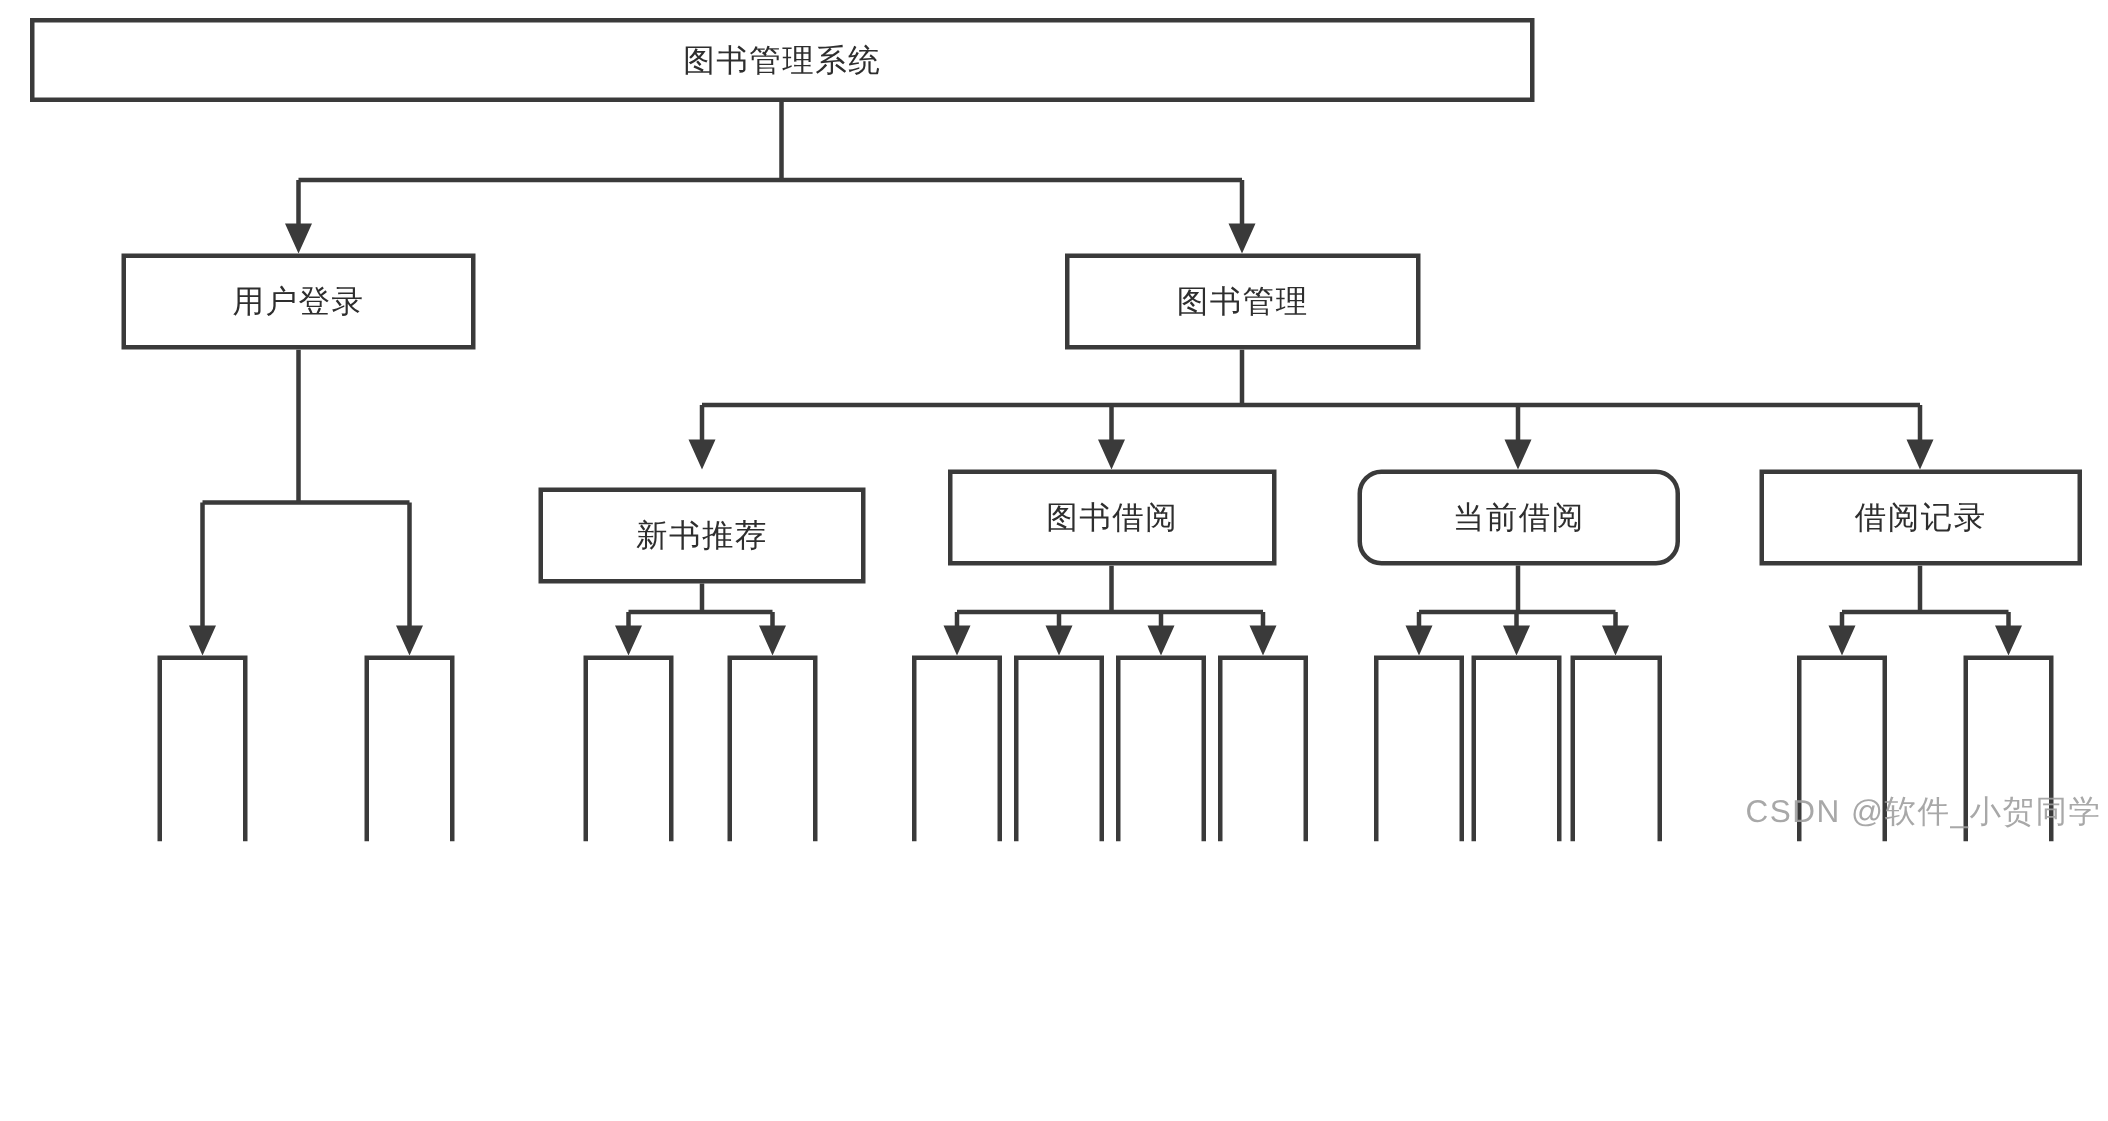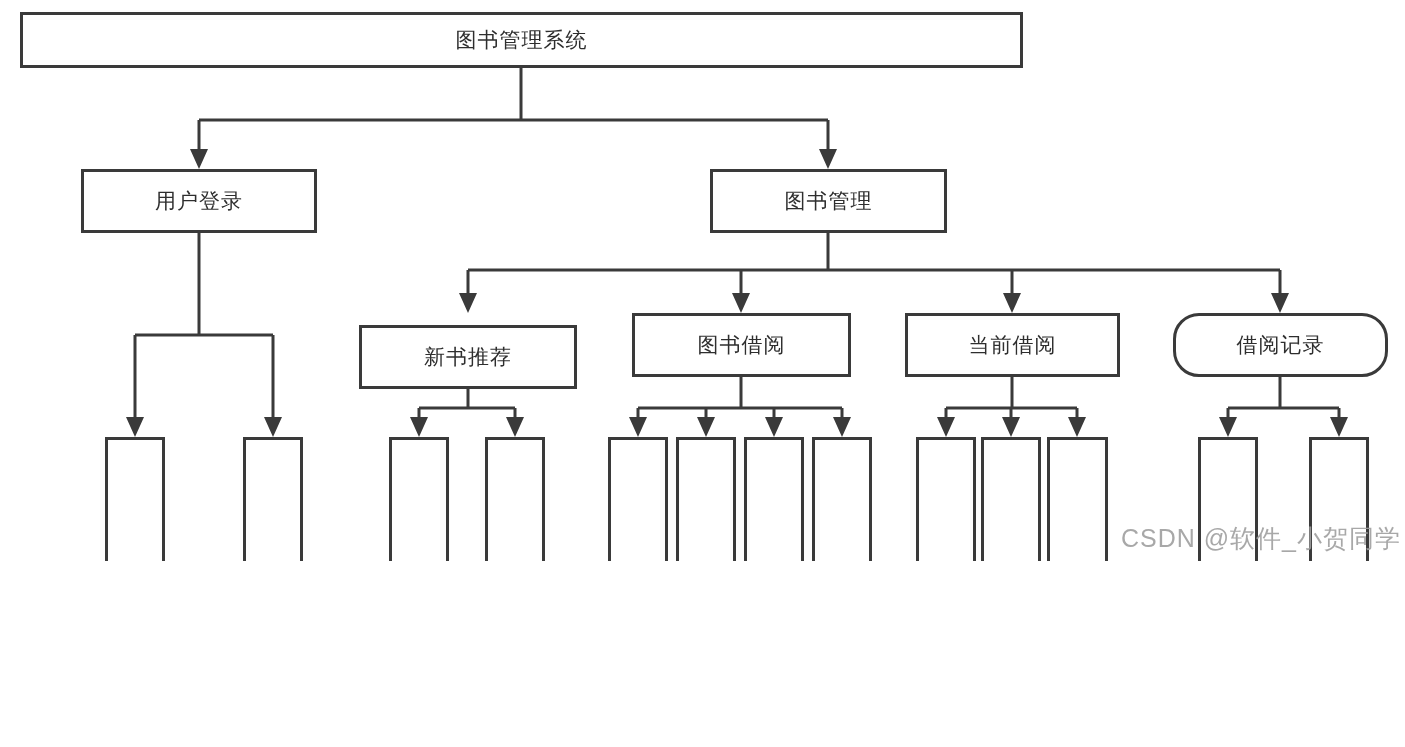--- a/index.html
+++ b/index.html
@@ -40,21 +40,21 @@
     writing-mode: vertical-rl;
     text-orientation: mixed;
     font-size: 22px;
     letter-spacing: 5px;
     line-height: 1;
   }
   .watermark {
     position: absolute;
     right: 4px;
     bottom: 6px;
-    font-size: 25px;
+    font-size: 21px;
     color: rgba(158, 158, 158, 0.9);
     letter-spacing: 1px;
     z-index: 10;
     white-space: nowrap;
   }
 </style>
 </head>
 <body>
 
 <div class="canvas">
@@ -100,24 +100,24 @@
   <div class="node hbox" style="left:710px; top:169px; width:237px; height:64px;text-align:center;">
     <span>图书管理</span>
   </div>
 
   <div class="node hbox" style="left:359px; top:313px; width:218px; height:64px;margin-top:12px;">
     <span>新书推荐</span>
   </div>
   <div class="node hbox" style="left:632px; top:313px; width:219px; height:64px;">
     <span>图书借阅</span>
   </div>
-  <div class="node hbox" style="left:905px; top:313px; width:215px; height:64px;">
+  <div class="node hbox" style="left:905px; top:313px; width:215px; height:64px;border-radius:16px;">
     <span>当前借阅</span>
   </div>
-  <div class="node hbox" style="left:1173px; top:313px; width:215px; height:64px;border-radius:26px;">
+  <div class="node hbox" style="left:1173px; top:313px; width:215px; height:64px;">
     <span>借阅记录</span>
   </div>
 
   <div class="node vbox" style="left:105px; top:437px; width:60px; height:298px;">
     <span>用户登录</span>
   </div>
   <div class="node vbox" style="left:243px; top:437px; width:60px; height:298px;">
     <span>注销登录</span>
   </div>
 

